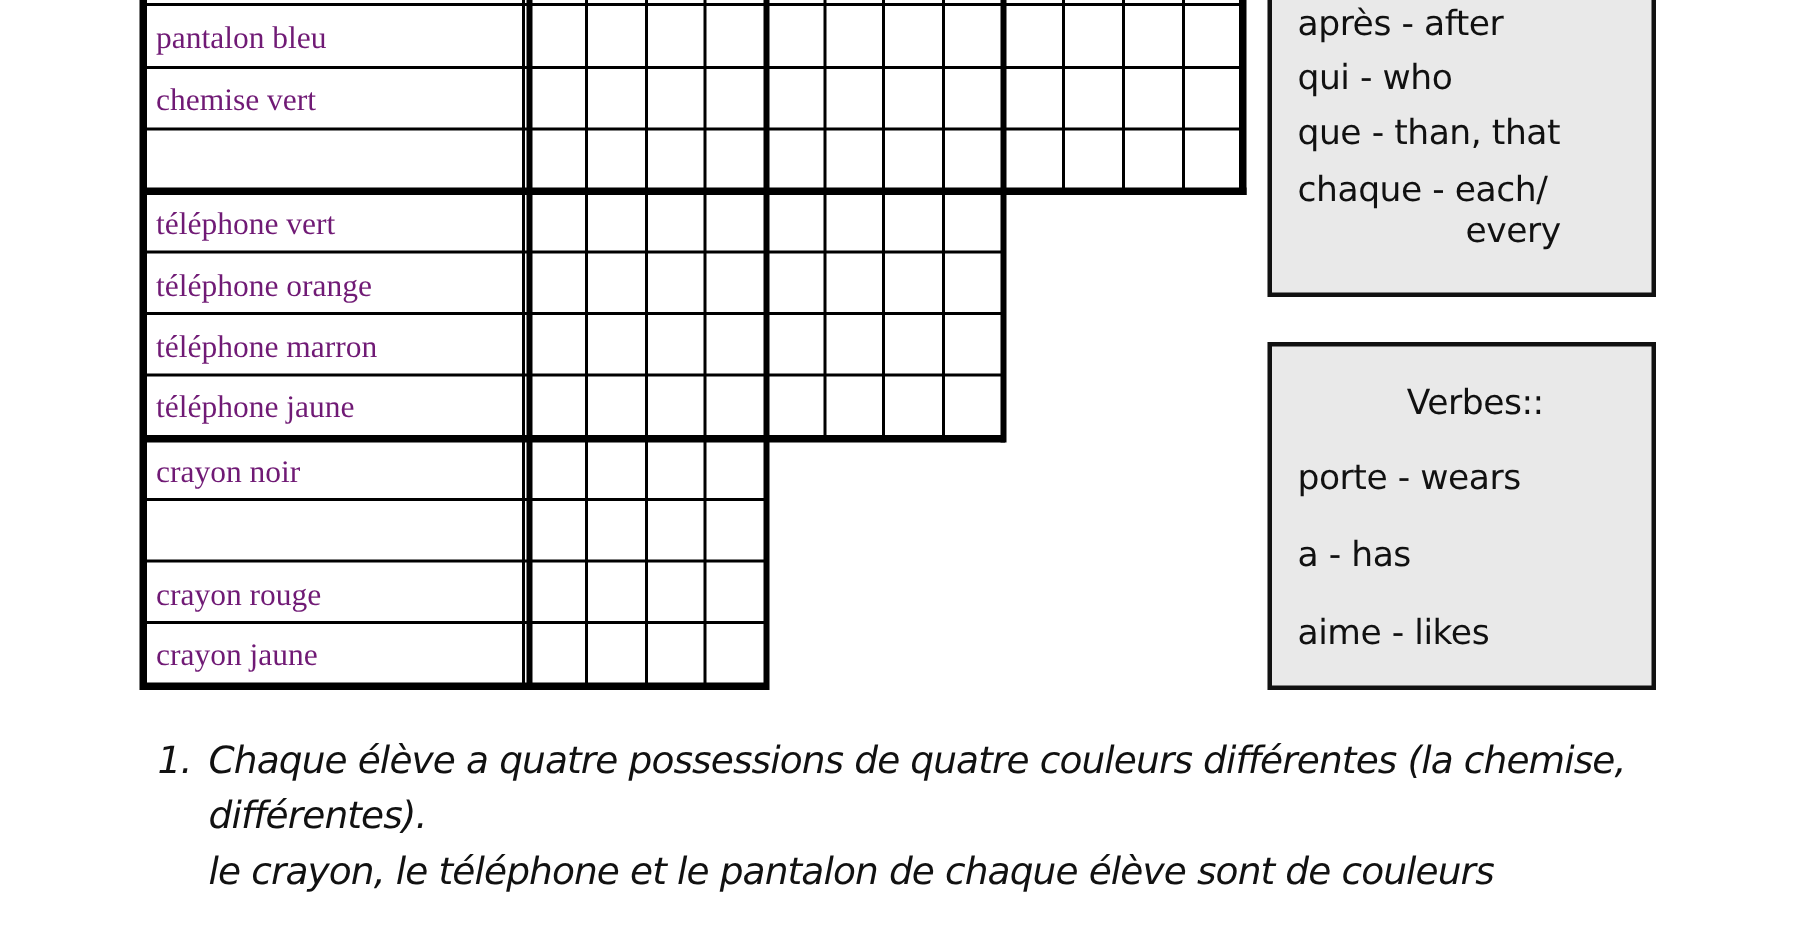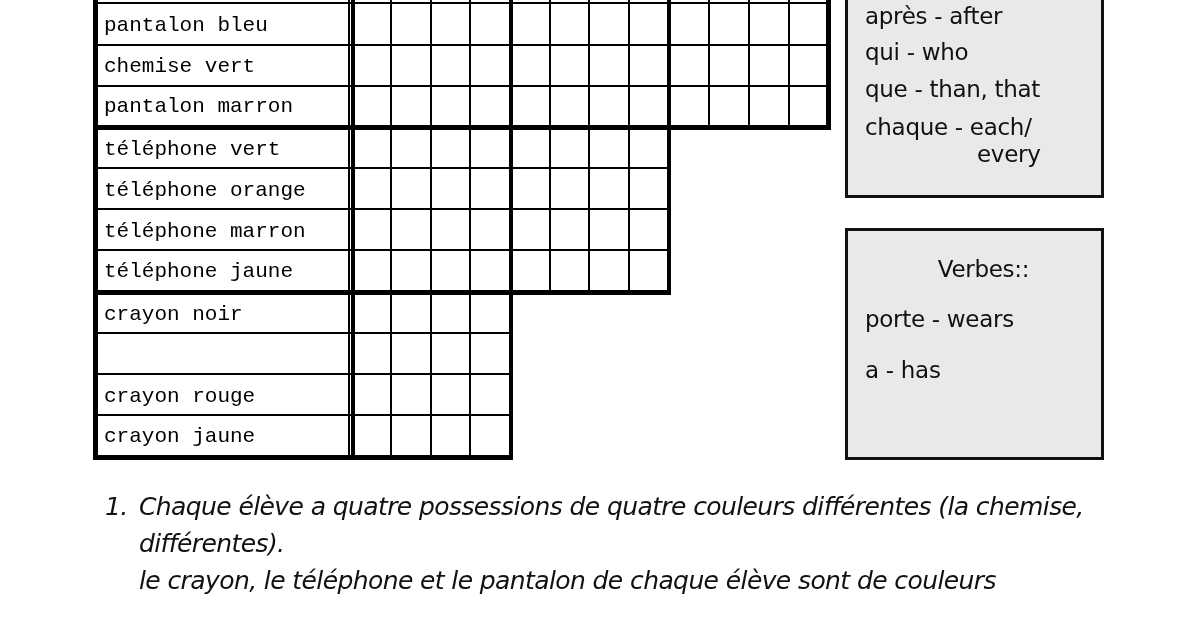--- a/index.html
+++ b/index.html
@@ -1,34 +1,33 @@
 <!DOCTYPE html>
 <html><head>
 <meta charset="utf-8">
 <style>
   html, body { margin:0; padding:0; }
   body { width:1200px; height:630px; background:#ffffff; position:relative; overflow:hidden; font-family:"Liberation Sans", sans-serif; color:#111; }
   .grid-wrap { position:absolute; left:0; top:0; width:1200px; height:630px; }
   .hline, .vline { position:absolute; background:#000; }
-  .label { position:absolute; left:104px; font-family:Liberation Mono, monospace; font-size:21px; color:#000000; line-height:1; white-space:nowrap; }
+  .label { position:absolute; left:104px; font-family:Liberation Serif, serif; font-size:21px; color:#701a75; line-height:1; white-space:nowrap; }
   .cell { position:absolute; }
   .box { position:absolute; background:#e9e9e9; border:3px solid #111; box-sizing:border-box; font-family:"DejaVu Sans", sans-serif; color:#111; }
   .box .line { position:absolute; font-size:23px; white-space:nowrap; letter-spacing:-0.3px; }
   .clue { position:absolute; left:105px; top:488px; width:1000px; font-family:"DejaVu Sans", sans-serif; font-size:25px; line-height:37px; color:#111; font-style:italic; letter-spacing:-0.6px; }
   .clue .num { position:absolute; left:0; top:0; }
   .clue .text { position:absolute; left:34px; top:0; width:960px; }
 </style>
 </head>
 <body>
 
 <div class="grid-wrap">
 
   <div class="label" style="top:15px">pantalon bleu</div>
   <div class="label" style="top:56px">chemise vert</div>
-  <div class="label" style="top:96px">pantalon marron</div>
   <div class="label" style="top:139px">téléphone vert</div>
   <div class="label" style="top:180px">téléphone orange</div>
   <div class="label" style="top:221px">téléphone marron</div>
   <div class="label" style="top:261px">téléphone jaune</div>
   <div class="label" style="top:304px">crayon noir</div>
   <div class="label" style="top:386px">crayon rouge</div>
   <div class="label" style="top:426px">crayon jaune</div>
 
   <div id="cells">
       <div class="cell" style="left: 355px; top: 4px; width: 35px; height: 38px;"></div>
@@ -152,20 +151,21 @@
   <div class="line" style="left:17px; top:46px;">qui - who</div>
   <div class="line" style="left:17px; top:83px;">que - than, that</div>
   <div class="line" style="left:17px; top:121px;">chaque - each/</div>
   <div class="line" style="left:129px; top:148px;">every</div>
 </div>
 
 <div class="box" style="left:845px; top:228px; width:259px; height:232px;">
   <div class="line" style="left:0; width:271px; text-align:center; top:25px;">Verbes::</div>
   <div class="line" style="left:17px; top:75px;">porte - wears</div>
   <div class="line" style="left:17px; top:126px;">a - has</div>
+  <div class="line" style="left:17px; top:178px;">aime - likes</div>
 </div>
 
 <div class="clue">
   <div class="num">1.</div>
   <div class="text">
     <div>Chaque élève a quatre possessions de quatre couleurs différentes (la chemise,</div>
     <div>différentes).</div>
     <div>le crayon, le téléphone et le pantalon de chaque élève sont de couleurs</div>
   </div>
 </div>

